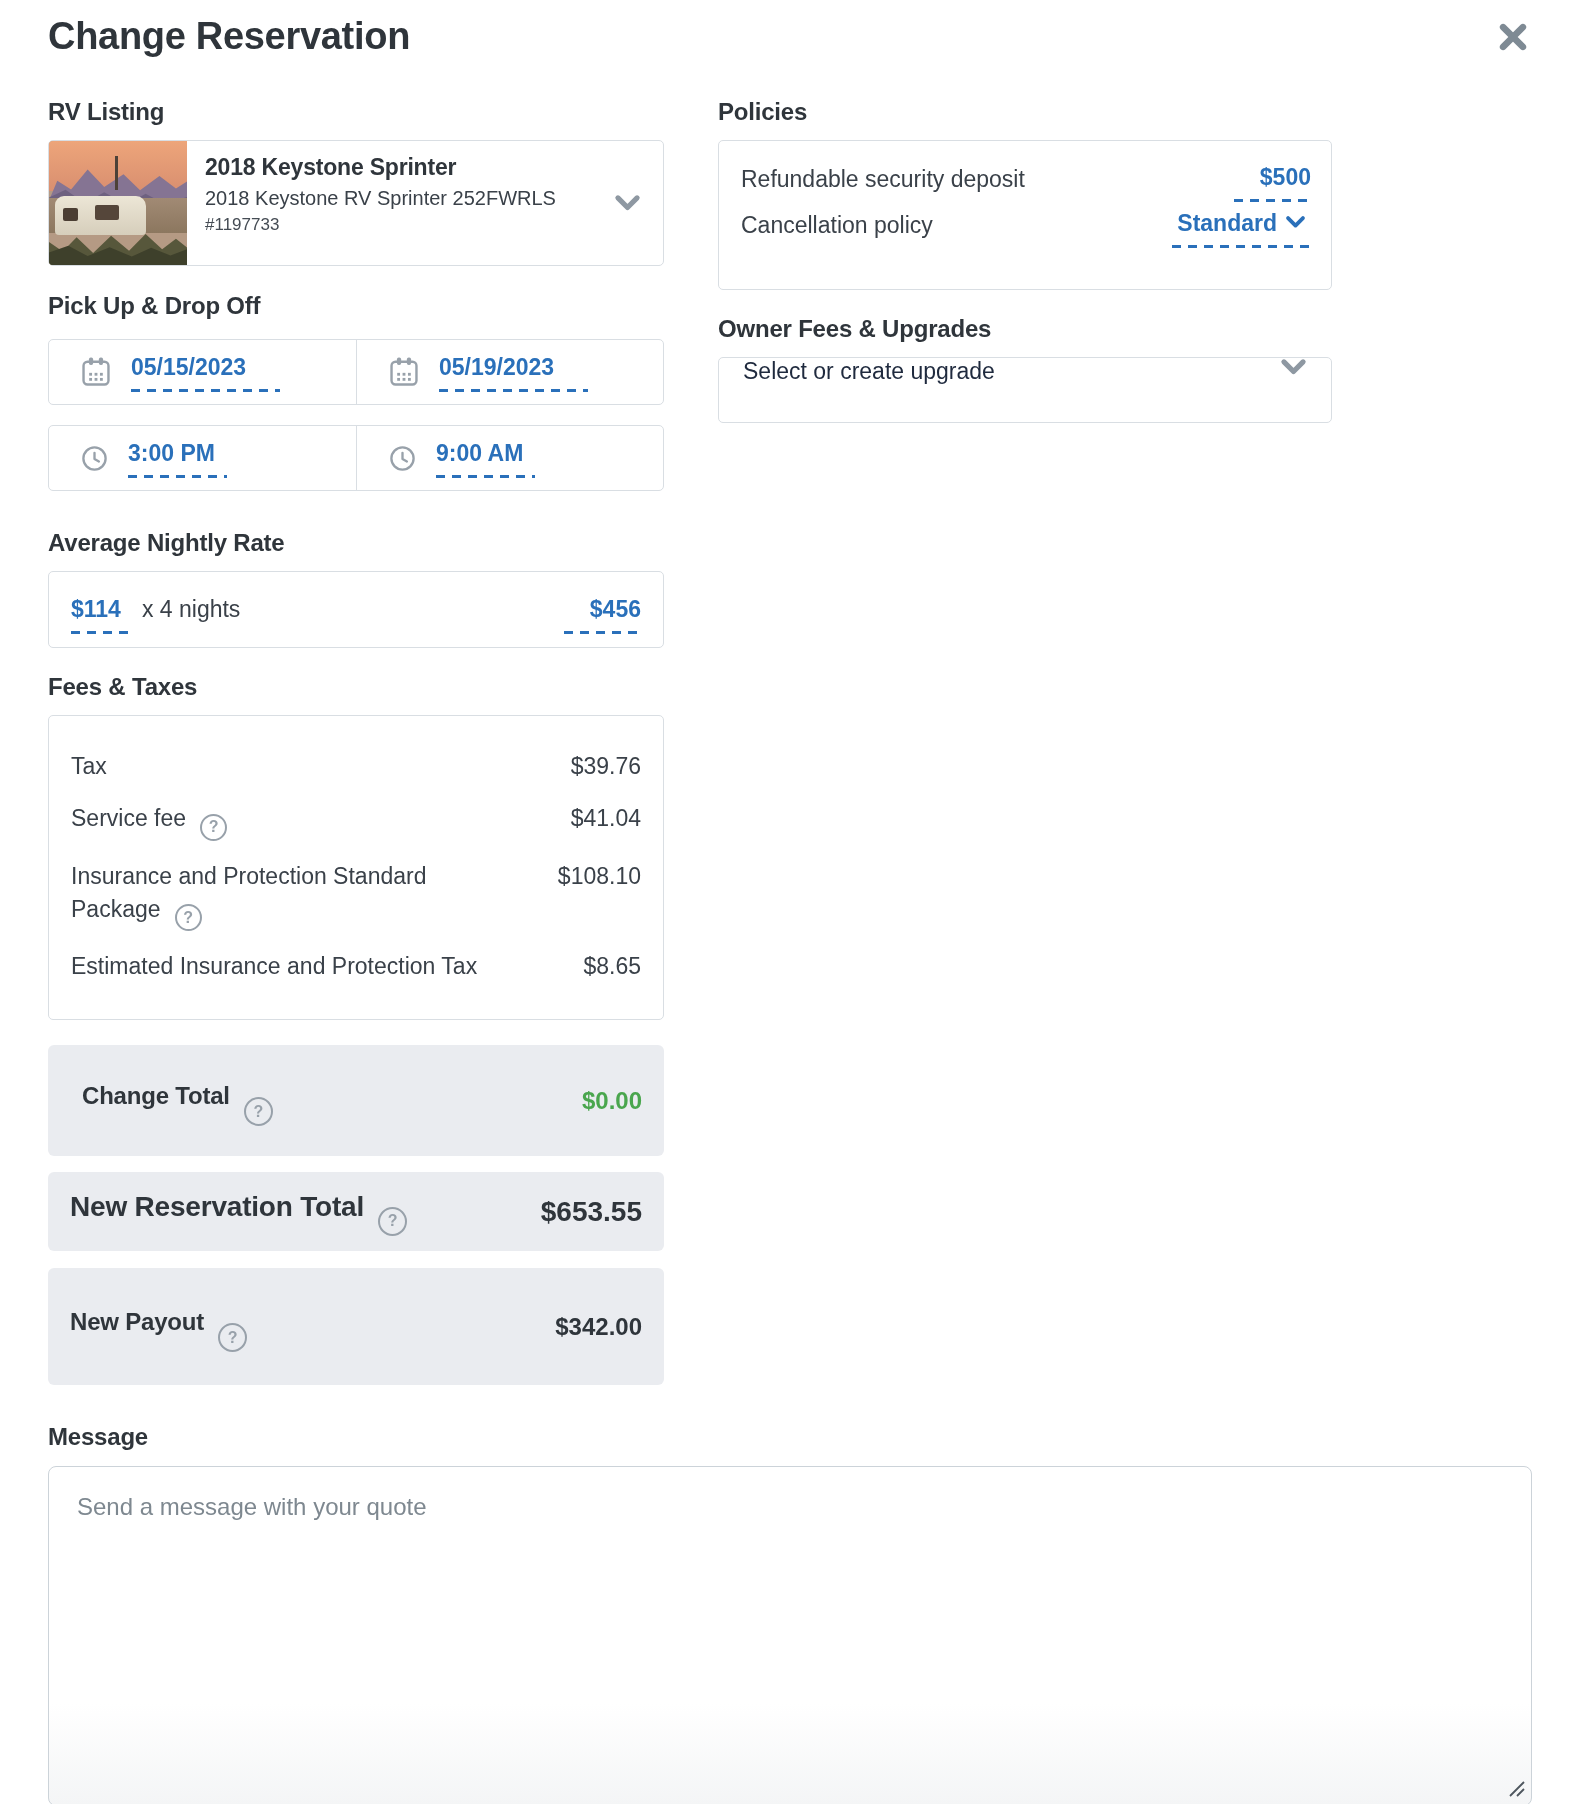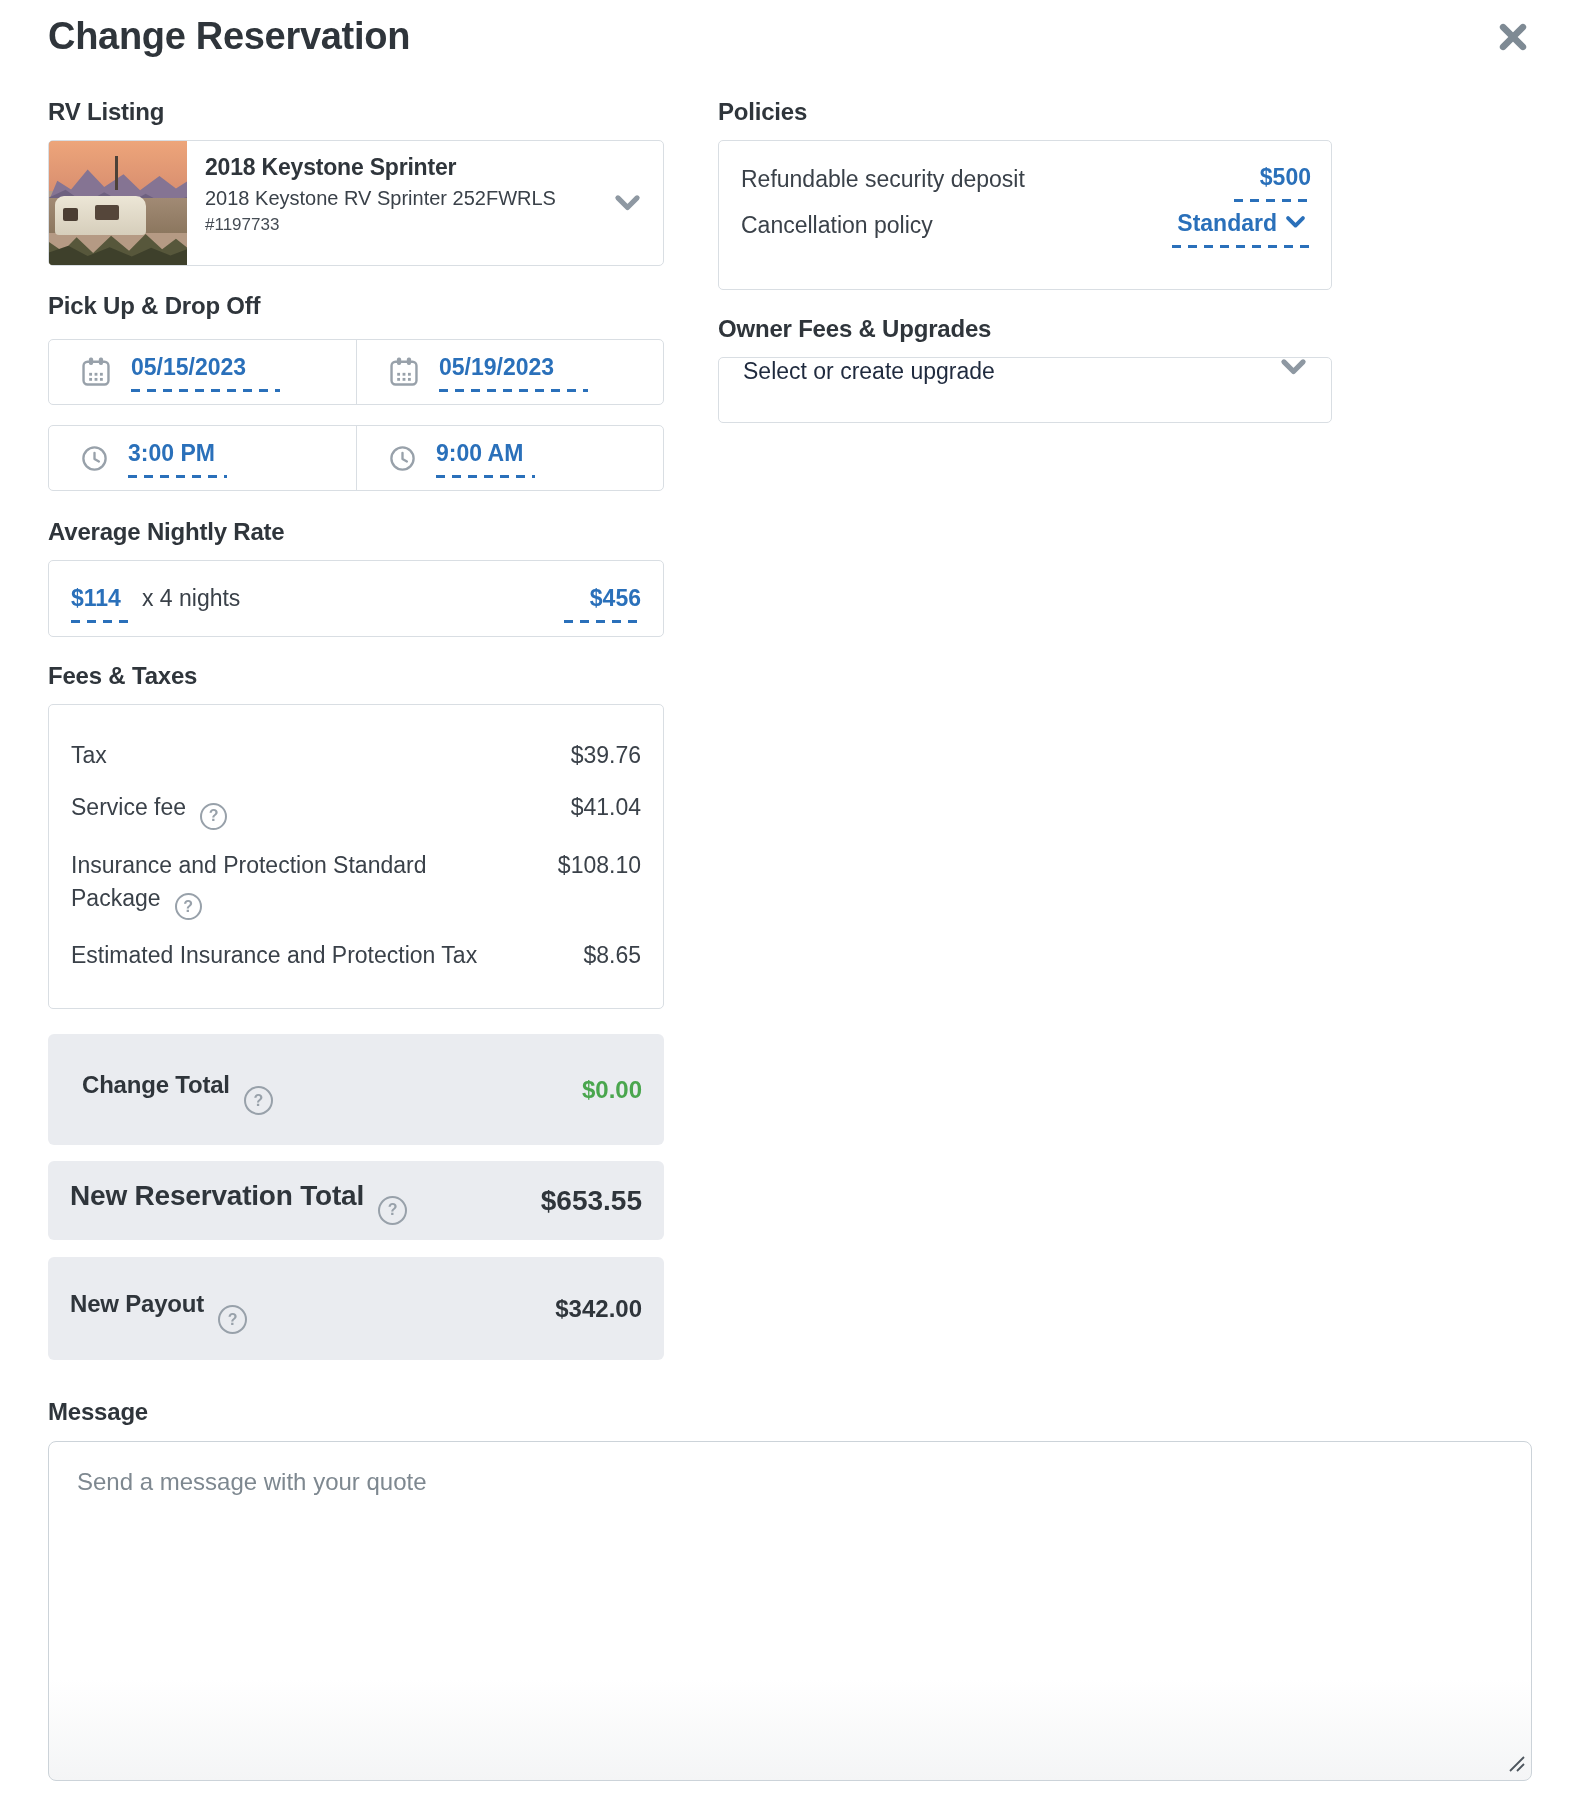--- a/index.html
+++ b/index.html
@@ -61,21 +61,21 @@
     clip-path:polygon(0 100%,0 42%,10% 66%,20% 30%,32% 70%,45% 26%,58% 64%,70% 22%,82% 60%,92% 34%,100% 56%,100% 100%);}
   .rv-thumb .bush2{position:absolute;left:0;bottom:0;width:100%;height:20%;background:#3e402b;
     clip-path:polygon(0 100%,0 50%,14% 22%,28% 64%,44% 28%,60% 66%,74% 30%,88% 62%,100% 36%,100% 100%);}
   .rv-info{padding:11px 0 0 18px;min-width:0;}
   .rv-name{font-size:23px;line-height:30px;font-weight:700;color:var(--ink);letter-spacing:-.2px;}
   .rv-desc{font-size:20px;line-height:26px;color:var(--text);margin-top:3px;}
   .rv-id{font-size:17px;line-height:22px;color:#454c54;margin-top:3px;}
   .rv-card .chev{margin-left:auto;margin-right:22px;align-self:center;flex:0 0 auto;}
   
   .split-box{display:flex;height:66px;margin-bottom:20px;}
-  .split-box.mb27{margin-bottom:27px;}
+  .split-box.mb27{margin-bottom:38px;}
   .split-box .cell{
     flex:1 1 50%;display:flex;align-items:center;padding-left:30px;cursor:pointer;
   }
   .split-box .cell + .cell{border-left:1px solid var(--border);}
   .split-box .cell svg{margin-right:18px;flex:0 0 auto;}
   .blue-link{color:var(--blue);font-weight:700;font-size:23px;line-height:29px;cursor:pointer;}
   .dash{
     display:inline-block;padding-bottom:10px;
     background-image:repeating-linear-gradient(90deg,var(--blue) 0,var(--blue) 9px,transparent 9px,transparent 16px);
     background-size:100% 3px;background-repeat:no-repeat;background-position:left bottom;
@@ -108,21 +108,21 @@
     justify-content:space-between;padding:0 22px;margin-bottom:16px;
   }
   .total-box .help-icon{width:29px;height:29px;transform:translateY(7px);background:transparent;}
   .t-label{font-size:24px;font-weight:700;color:var(--ink);letter-spacing:-.2px;}
   .t-value{font-size:24px;font-weight:700;color:var(--ink);}
   .t-value.green{color:var(--green);}
   .total-box.h-change{height:111px;padding-left:34px;}
   .total-box.big{height:79px;margin-bottom:17px;}
   .total-box.big .t-label,.total-box.big .t-value{font-size:28px;}
   .total-box.big .help-icon{transform:translateY(4px);}
-  .total-box.h-payout{height:103px;margin-bottom:0;}
+  .total-box.h-payout{height:117px;margin-bottom:0;}
   
   .policies-box{height:150px;padding:22px 20px 0 22px;margin-bottom:25px;}
   .p-row{display:flex;align-items:flex-start;justify-content:space-between;margin-bottom:7px;}
   .p-label{font-size:23px;line-height:33px;color:var(--text);}
   
   .select-box{height:66px;display:flex;justify-content:space-between;
     padding:0 24px;cursor:pointer;}
   .select-text{font-size:23px;color:var(--navy);}
   
   .message-section{margin-top:38px;}

